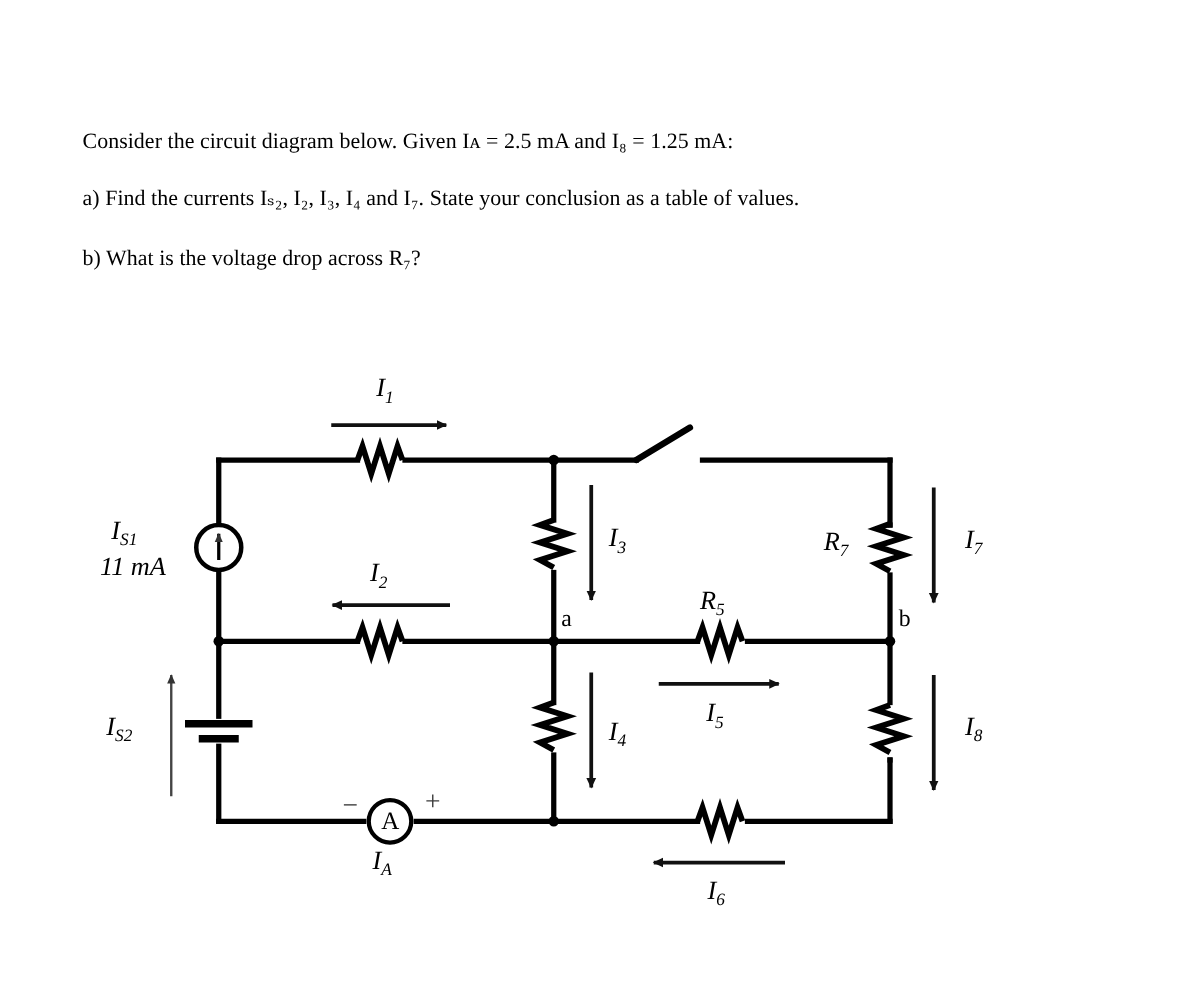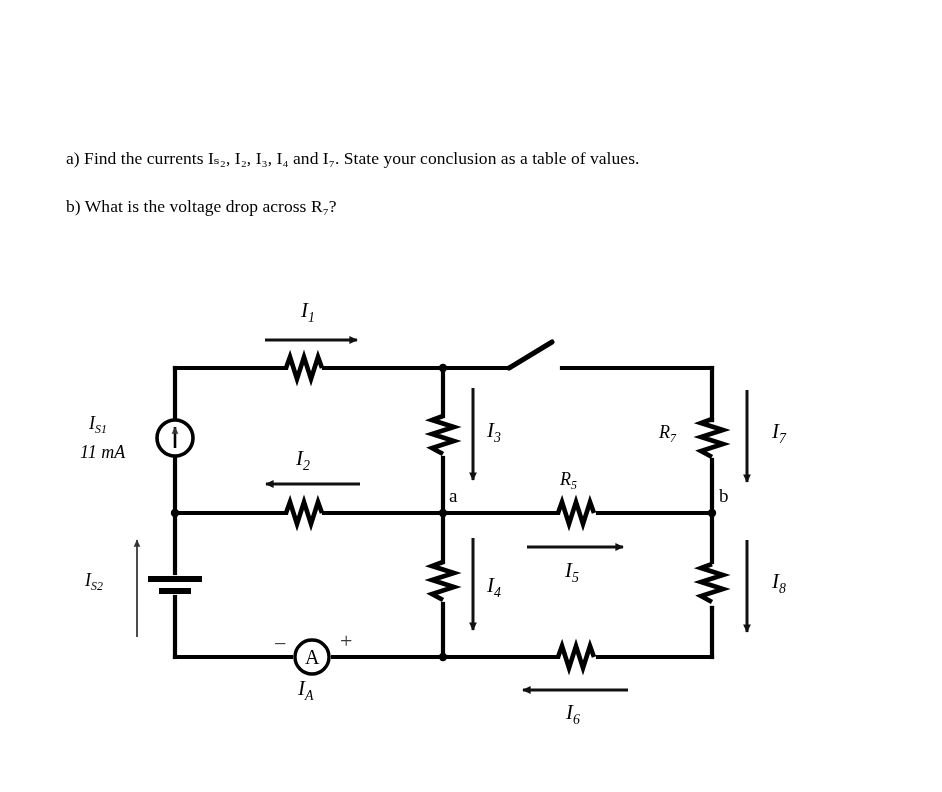--- a/index.html
+++ b/index.html
@@ -59,22 +59,22 @@
     white-space: nowrap;
     line-height: 1;
   }
   .lbl .sub {
     font-size: 0.66em;
     font-style: italic;
     position: relative;
     top: 0.33em;
   }
   .cur-lbl { font-size: 21px; }
-  .res-lbl { font-size: 18px; }
-  .src-lbl { font-size: 18px; }
+  .res-lbl { font-size: 21px; }
+  .src-lbl { font-size: 21px; }
   .node-lbl {
     position: absolute;
     font-family: "Liberation Serif", "DejaVu Serif", serif;
     font-style: normal;
     font-size: 19px;
     line-height: 1;
   }
   .sign-lbl {
     position: absolute;
     font-family: "Liberation Serif", "DejaVu Serif", serif;
@@ -88,20 +88,21 @@
     font-size: 20px;
     line-height: 1;
   }
 </style>
 </head>
 <body>
 
 <div id="page">
 
 
+  <div class="q-line" id="line-intro">Consider the circuit diagram below. Given Iᴀ = 2.5 mA and I₈ = 1.25 mA:</div>
   <div class="q-line" id="line-b">b) What is the voltage drop across R₇?</div>
   <div class="q-line" id="line-a">a) Find the currents Iₛ₂, I₂, I₃, I₄ and I₇. State your conclusion as a table of values.</div>
 
   <div id="circuit">
 
     <svg width="942" height="470" viewBox="0 0 942 470" xmlns="http://www.w3.org/2000/svg">
       <defs>
         <marker id="ah" markerWidth="9" markerHeight="9" refX="7.6" refY="4.5" orient="auto" markerUnits="userSpaceOnUse">
           <path d="M0,0.6 L8.4,4.5 L0,8.4 Z" fill="#111111"></path>
         </marker>

